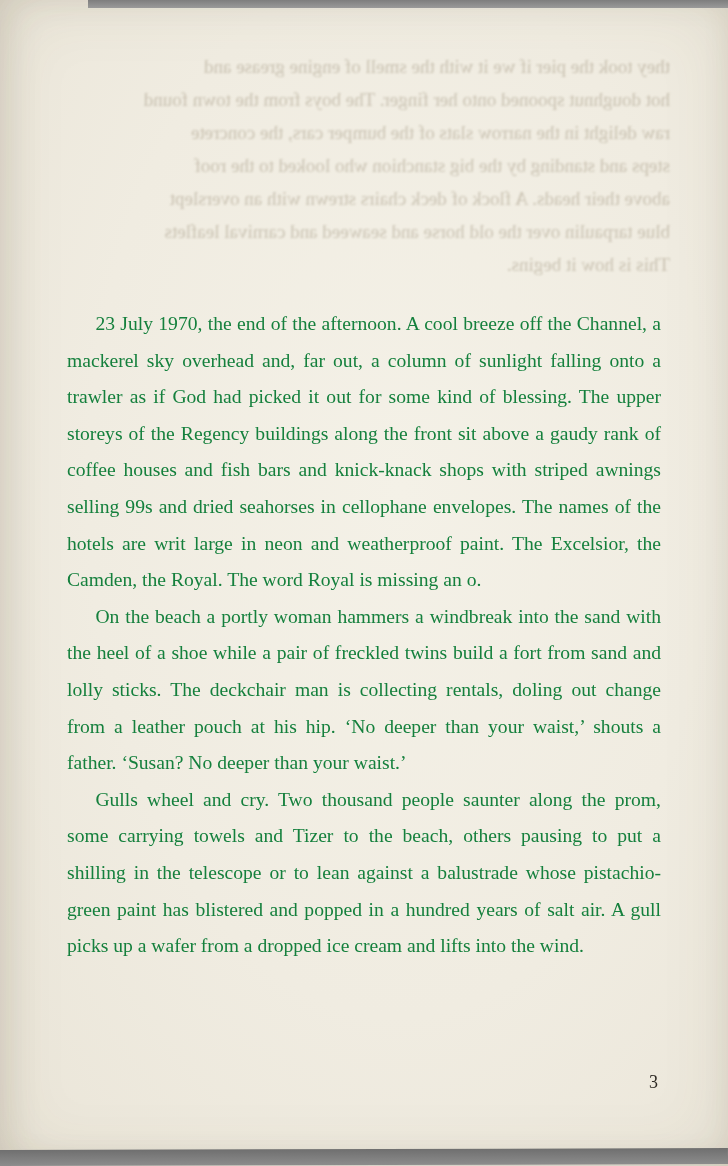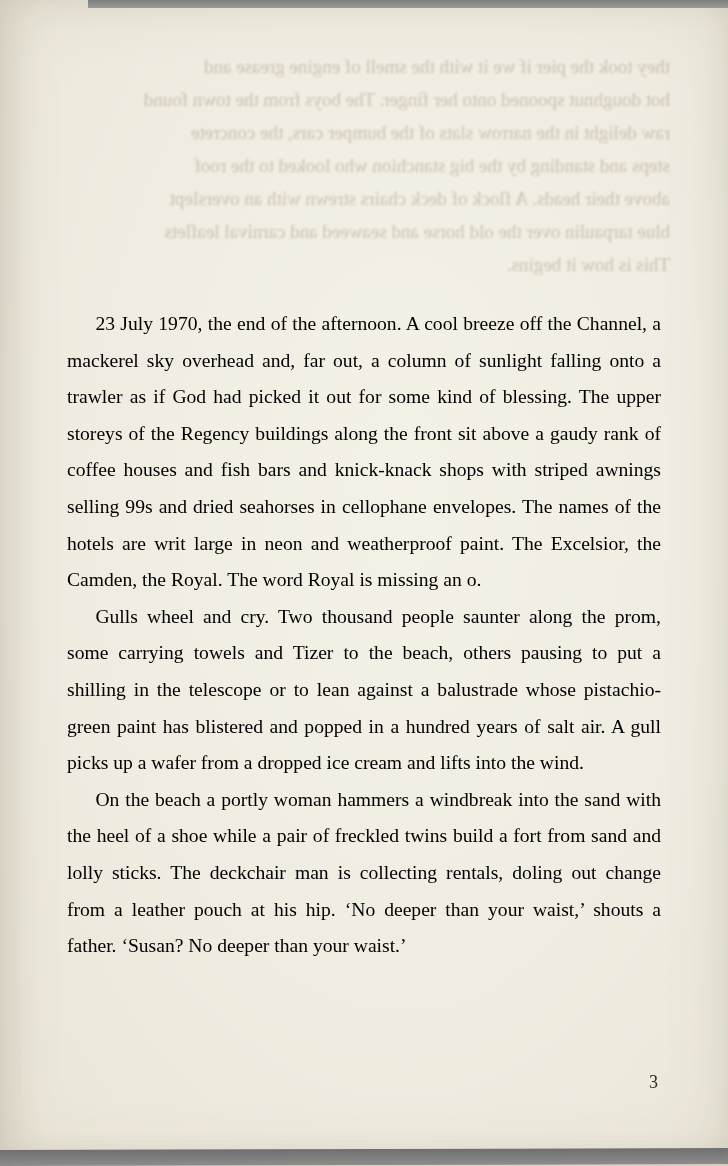--- a/index.html
+++ b/index.html
@@ -60,21 +60,21 @@
   }
   .showthrough .ghost-line {
     white-space: nowrap;
     overflow: hidden;
   }
   .page-text {
     position: absolute;
     top: 306px;
     left: 67px;
     width: 594px;
-    color: #000000;
+    color: #15803d;
     font-size: 19.6px;
     line-height: 36.6px;
     text-align: justify;
     z-index: 2;
   }
   .page-text p {
     margin: 0;
     text-indent: 1.45em;
   }
   .page-number {
@@ -98,22 +98,22 @@
     <div class="ghost-line">hot doughnut spooned onto her finger. The boys from the town found</div>
     <div class="ghost-line">raw delight in the narrow slats of the bumper cars, the concrete</div>
     <div class="ghost-line">steps and standing by the big stanchion who looked to the roof</div>
     <div class="ghost-line">above their heads. A flock of deck chairs strewn with an overslept</div>
     <div class="ghost-line">blue tarpaulin over the old horse and seaweed and carnival leaflets</div>
     <div class="ghost-line">This is how it begins.</div>
   </div>
 
   <div class="page-text">
     <p>23 July 1970, the end of the afternoon. A cool breeze off the Channel, a mackerel sky overhead and, far out, a column of sunlight falling onto a trawler as if God had picked it out for some kind of blessing. The upper storeys of the Regency buildings along the front sit above a gaudy rank of coffee houses and fish bars and knick-knack shops with striped awnings selling 99s and dried seahorses in cellophane envelopes. The names of the hotels are writ large in neon and weatherproof paint. The Excelsior, the Camden, the Royal. The word Royal is missing an o.</p>
+    <p>On the beach a portly woman hammers a windbreak into the sand with the heel of a shoe while a pair of freckled twins build a fort from sand and lolly sticks. The deckchair man is collecting rentals, doling out change from a leather pouch at his hip. ‘No deeper than your waist,’ shouts a father. ‘Susan? No deeper than your waist.’</p>
     <p>Gulls wheel and cry. Two thousand people saunter along the prom, some carrying towels and Tizer to the beach, others pausing to put a shilling in the telescope or to lean against a balustrade whose pistachio-green paint has blistered and popped in a hundred years of salt air. A gull picks up a wafer from a dropped ice cream and lifts into the wind.</p>
-    <p>On the beach a portly woman hammers a windbreak into the sand with the heel of a shoe while a pair of freckled twins build a fort from sand and lolly sticks. The deckchair man is collecting rentals, doling out change from a leather pouch at his hip. ‘No deeper than your waist,’ shouts a father. ‘Susan? No deeper than your waist.’</p>
   </div>
 
   <div class="page-number">3</div>
 
   <div class="vignette"></div>
 
   <div class="scan-edge-bottom"></div>
 
 </div>
 

